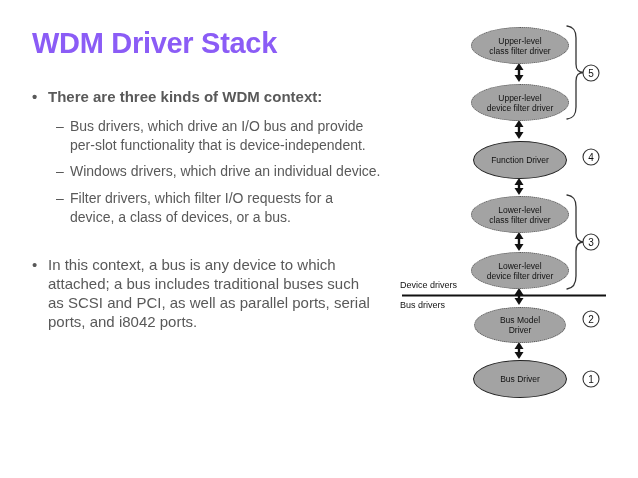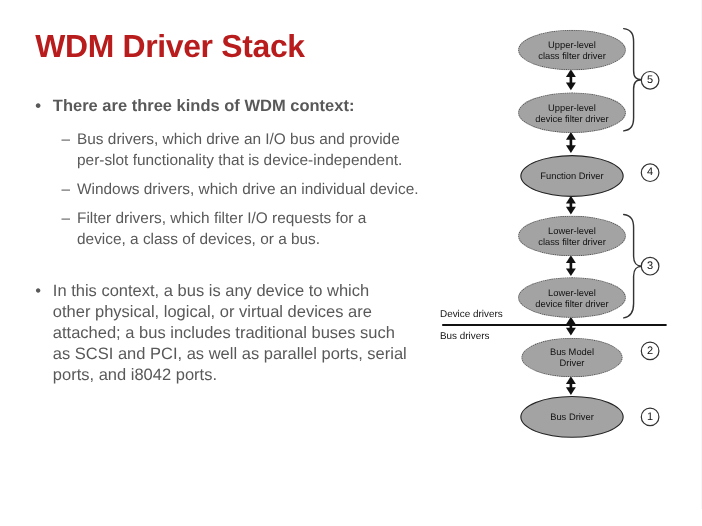--- a/index.html
+++ b/index.html
@@ -2,21 +2,21 @@
 <html><head>
 <meta charset="utf-8">
 <style>
   html,body { margin:0; padding:0; background:#e8e8e8; }
   .slide {
     position:relative; width:638px; height:478px; background:#ffffff;
     overflow:hidden; font-family:"Liberation Sans", sans-serif;
   }
   .title {
     position:absolute; left:32px; top:26px; margin:0;
-    font-size:29px; font-weight:bold; color:#b91c1c; letter-spacing:-0.3px;
+    font-size:29px; font-weight:bold; color:#8b5cf6; letter-spacing:-0.3px;
     line-height:34px; white-space:nowrap;
   }
   
   .textcol { position:absolute; left:32px; top:0; width:372px; }
   .li { position:absolute; color:#595959; }
   .li .mk { position:absolute; left:0; top:0; }
   .li1 { padding-left:16px; font-size:15px; line-height:19px; }
   .li1.bold { font-weight:bold; }
   .li2 { margin-left:0; padding-left:14px; font-size:14px; line-height:18.5px; }
   .line { white-space:nowrap; }
@@ -66,21 +66,20 @@
 
     <div class="li li2" style="top:189px; left:24px">
       <span class="mk mk2">–</span>
       <div class="line">Filter drivers, which filter I/O requests for a</div>
       <div class="line">device, a class of devices, or a bus.</div>
     </div>
 
     <div class="li li1" style="top:255px; line-height:19px">
       <span class="mk">•</span>
       <div class="line">In this context, a bus is any device to which</div>
-      <div class="line">other physical, logical, or virtual devices are</div>
       <div class="line">attached; a bus includes traditional buses such</div>
       <div class="line">as SCSI and PCI, as well as parallel ports, serial</div>
       <div class="line">ports, and i8042 ports.</div>
     </div>
 
   </div>
 
   <div class="diagram">
 
     <svg class="dg-svg" width="250" height="410" viewBox="0 0 250 410">

